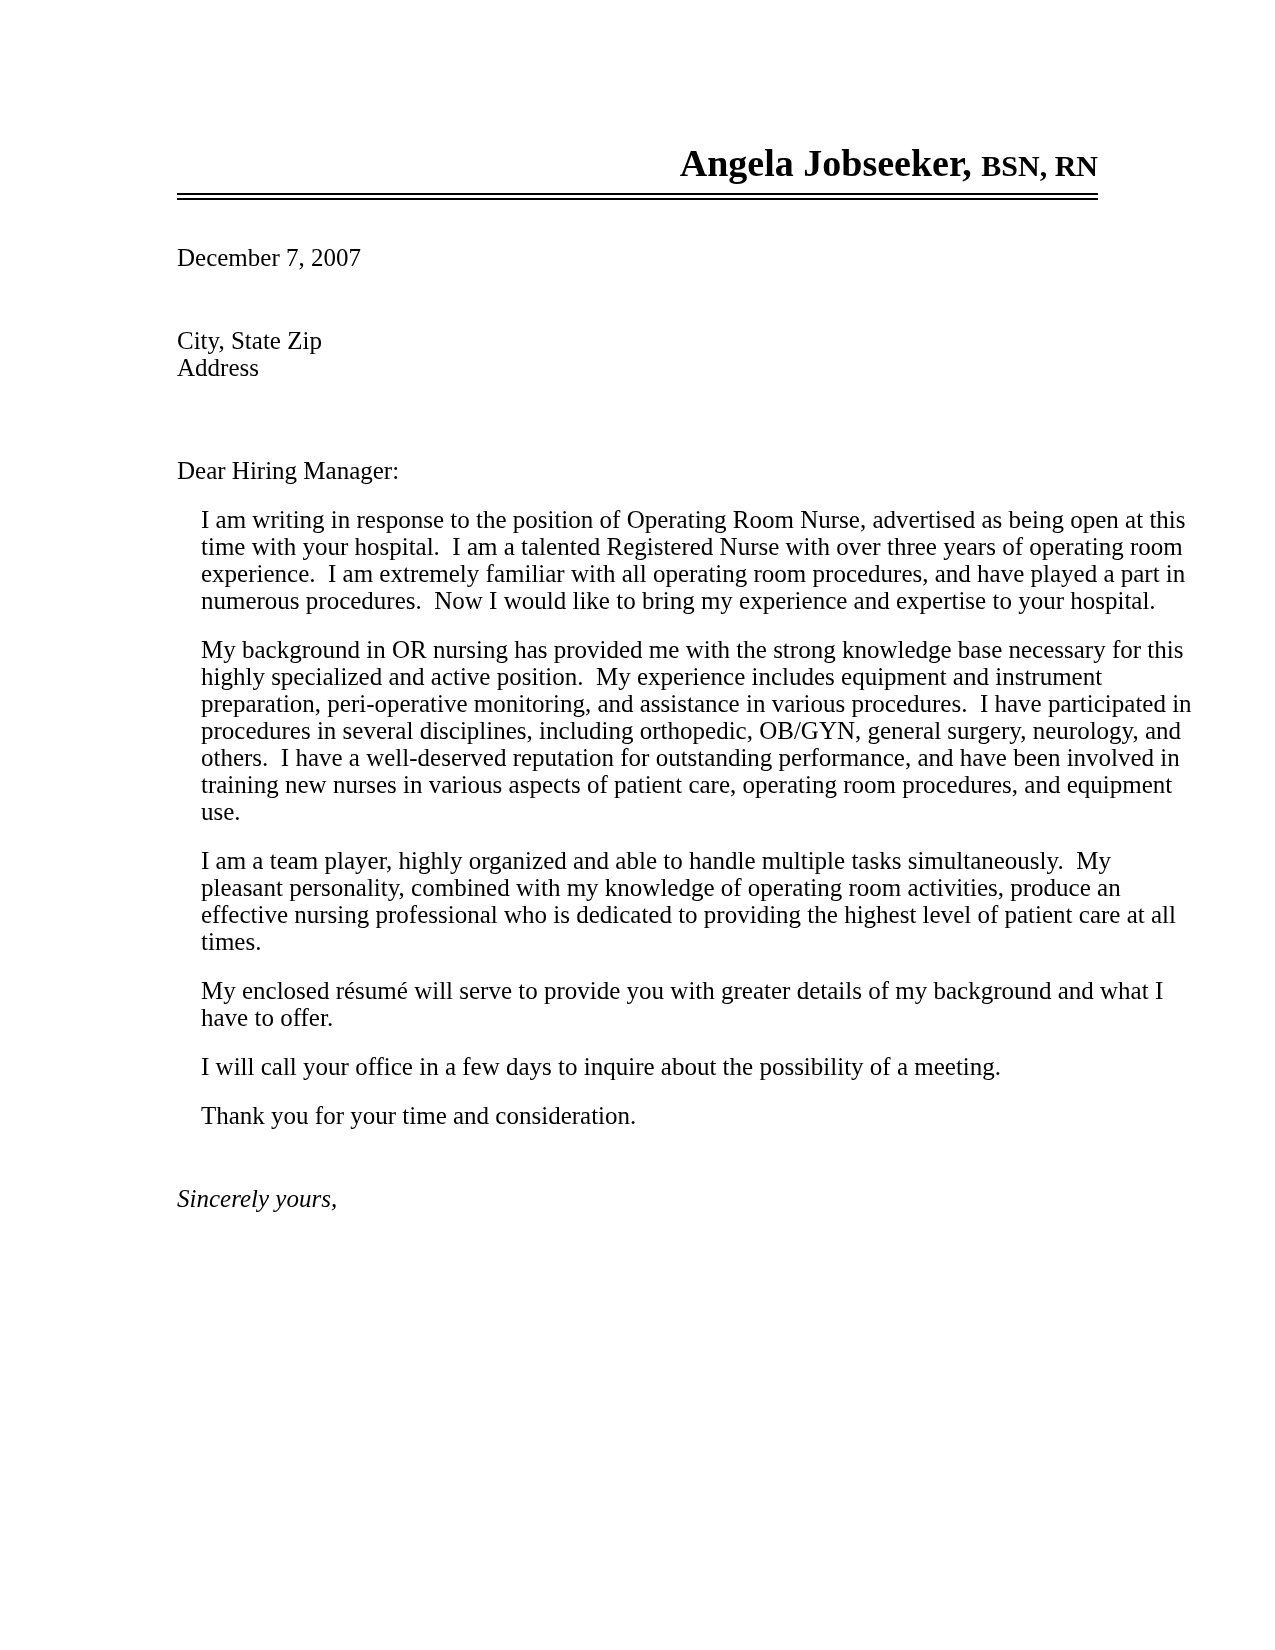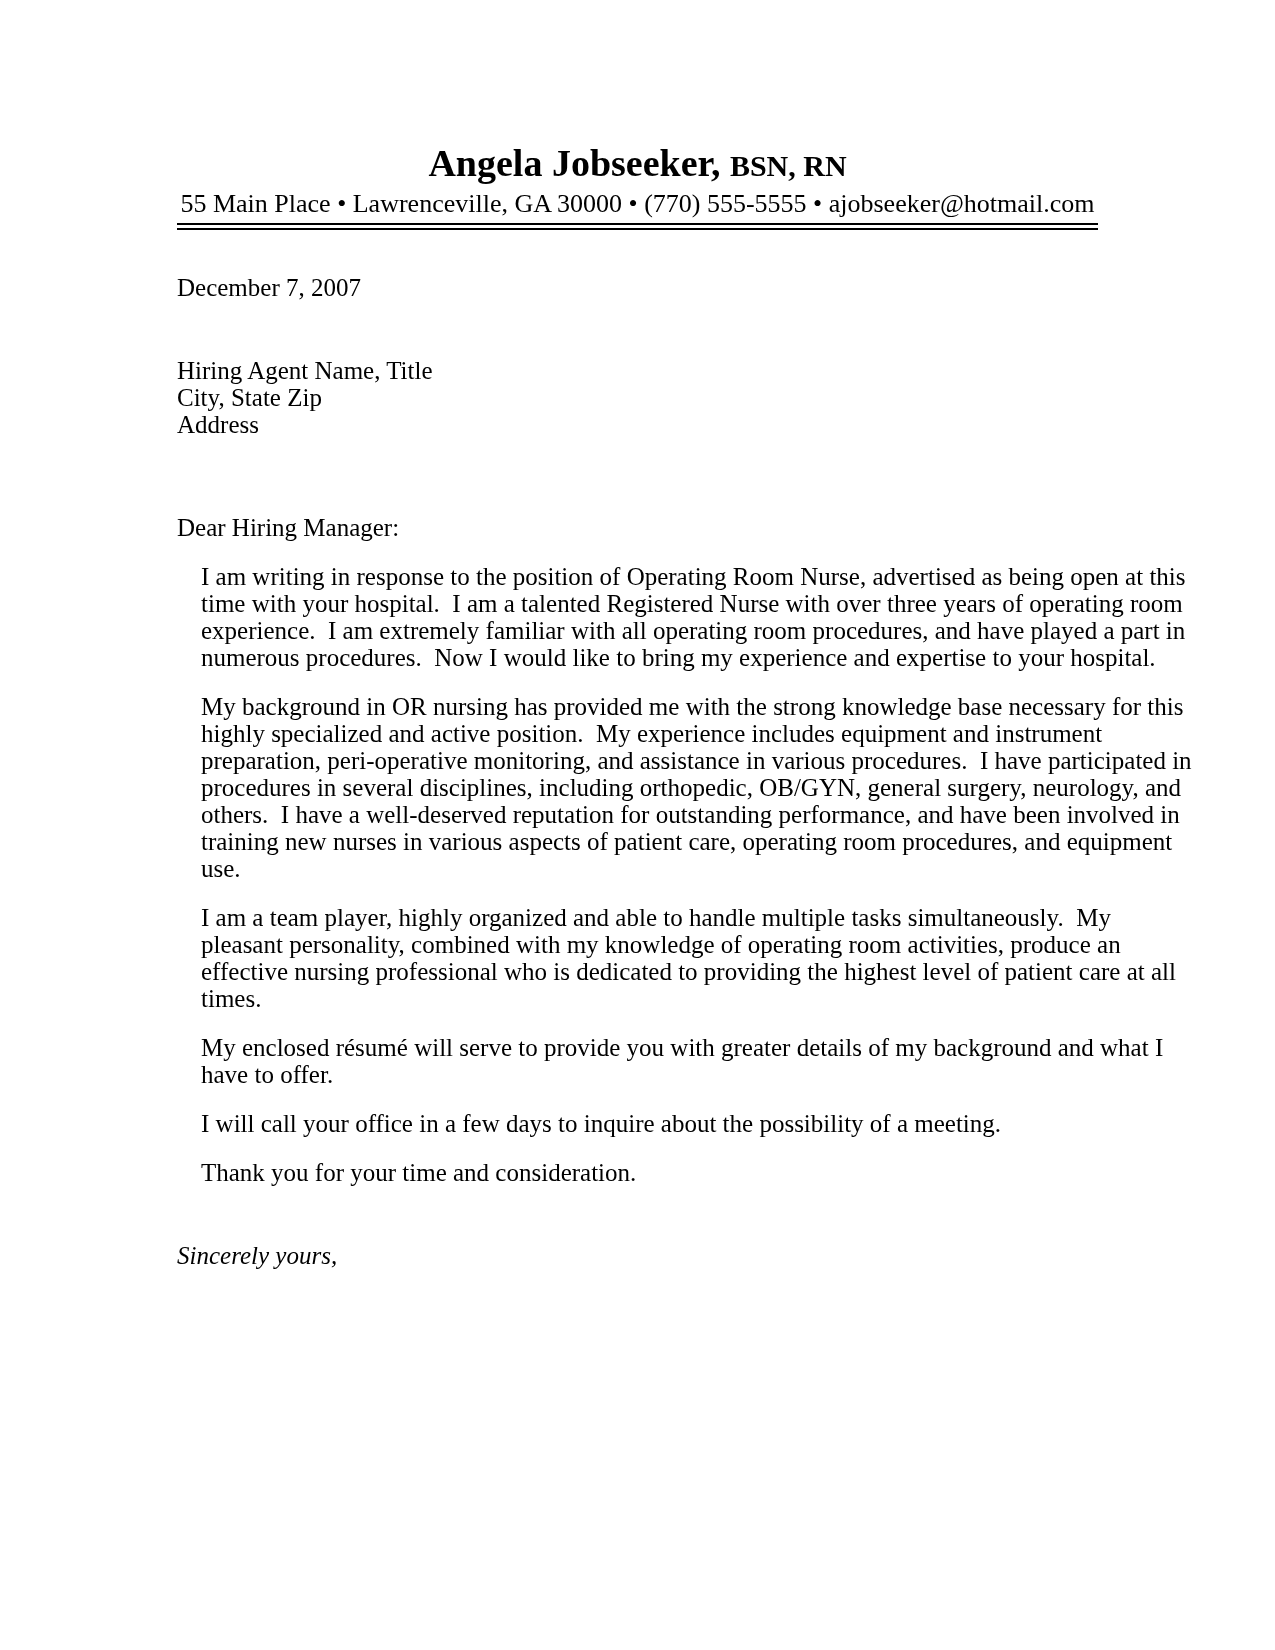--- a/index.html
+++ b/index.html
@@ -8,21 +8,21 @@
     position: relative;
     width: 1275px;
     height: 1650px;
     margin: 0 auto;
     background: #ffffff;
     color: #000000;
     font-family: "Liberation Serif", "DejaVu Serif", serif;
     padding: 140px 177px 0 177px;
     overflow: hidden;
   }
-  .letterhead { text-align: center; }
+  .letterhead { text-align: right; }
   .name-line {
     font-size: 38px;
     line-height: 46px;
     font-weight: bold;
     white-space: pre;
   }
   .credentials { font-size: 30px; }
   .contact-line {
     font-size: 26px;
     line-height: 30px;
@@ -46,28 +46,26 @@
   .para { margin-top: 22px; margin-left: 24px; }
   .closing { margin-top: 56px; font-style: italic; }
 </style>
 </head>
 <body>
 
 <div class="page">
 
   <header class="letterhead">
     <div class="name-line"><span>Angela Jobseeker,</span> <span class="credentials">BSN, RN</span></div>
-    <div class="contact-line">55 Main Place • Lawrenceville, GA 30000 • (770) 555-5555 • ajobseeker@hotmail.com</div>
     <div class="double-rule"></div>
   </header>
 
   <p class="block-text date">December 7, 2007</p>
 
   <div class="recipient">
-    <p class="block-text">Hiring Agent Name, Title</p>
     <p class="block-text">City, State Zip</p>
     <p class="block-text">Address</p>
   </div>
 
   <p class="block-text salutation">Dear Hiring Manager:</p>
 
   <p class="block-text para">I am writing in response to the position of Operating Room Nurse, advertised as being open at this
 time with your hospital.  I am a talented Registered Nurse with over three years of operating room
 experience.  I am extremely familiar with all operating room procedures, and have played a part in
 numerous procedures.  Now I would like to bring my experience and expertise to your hospital.</p>

